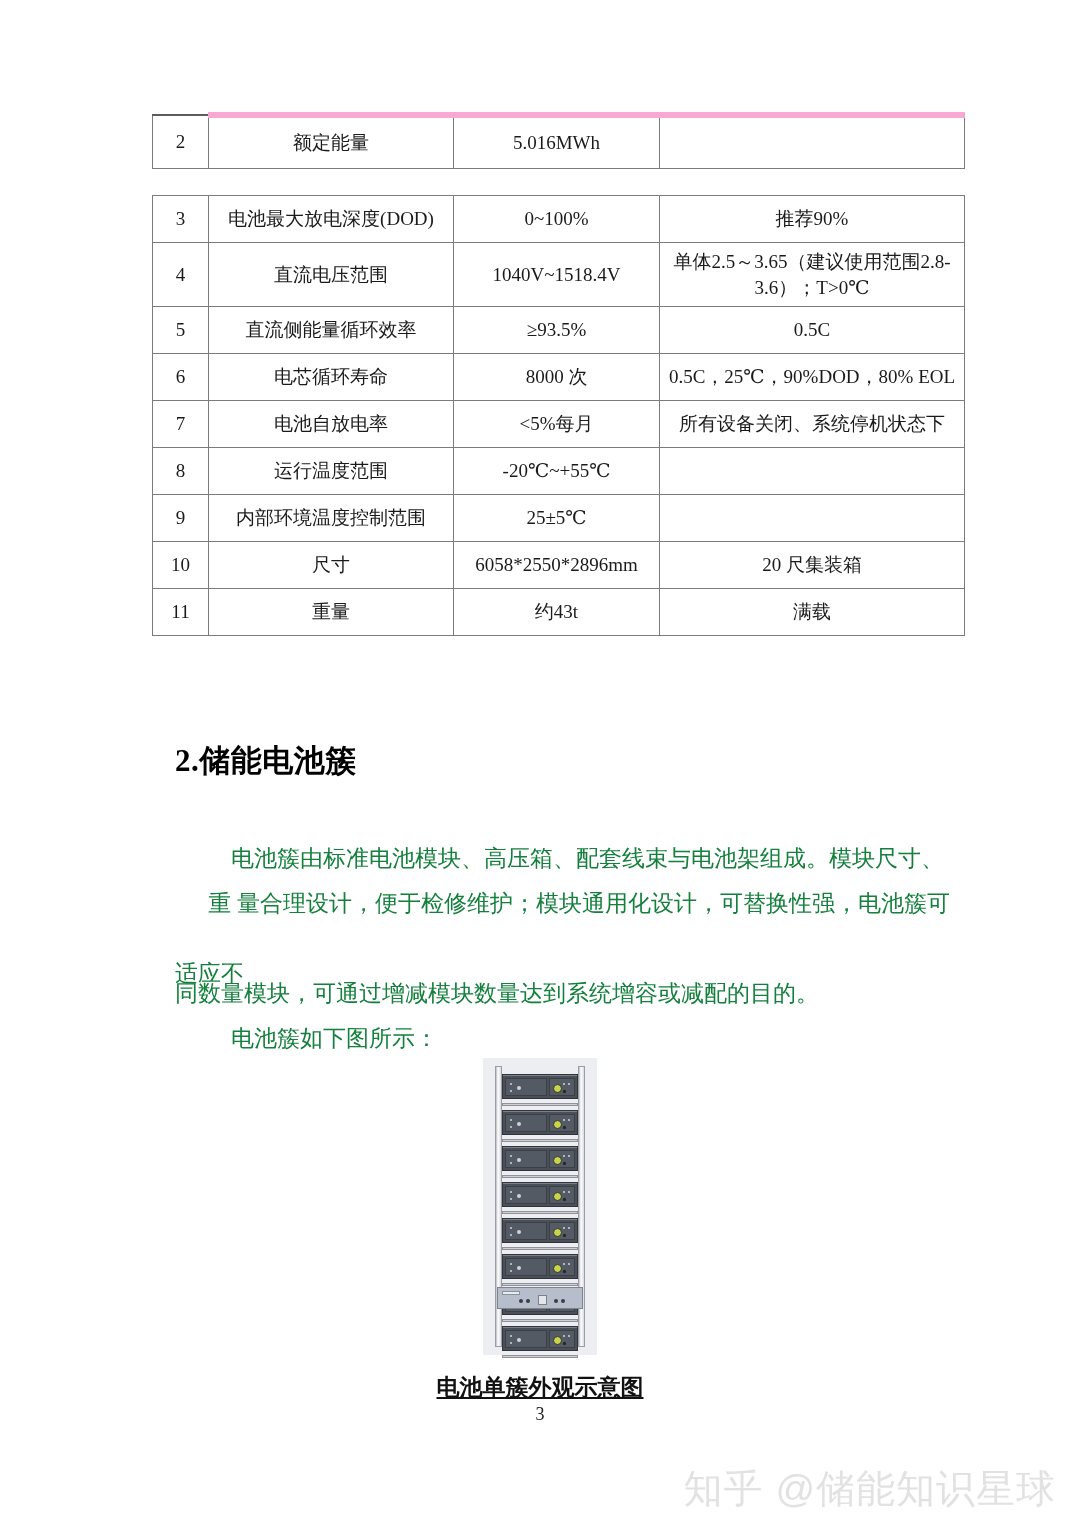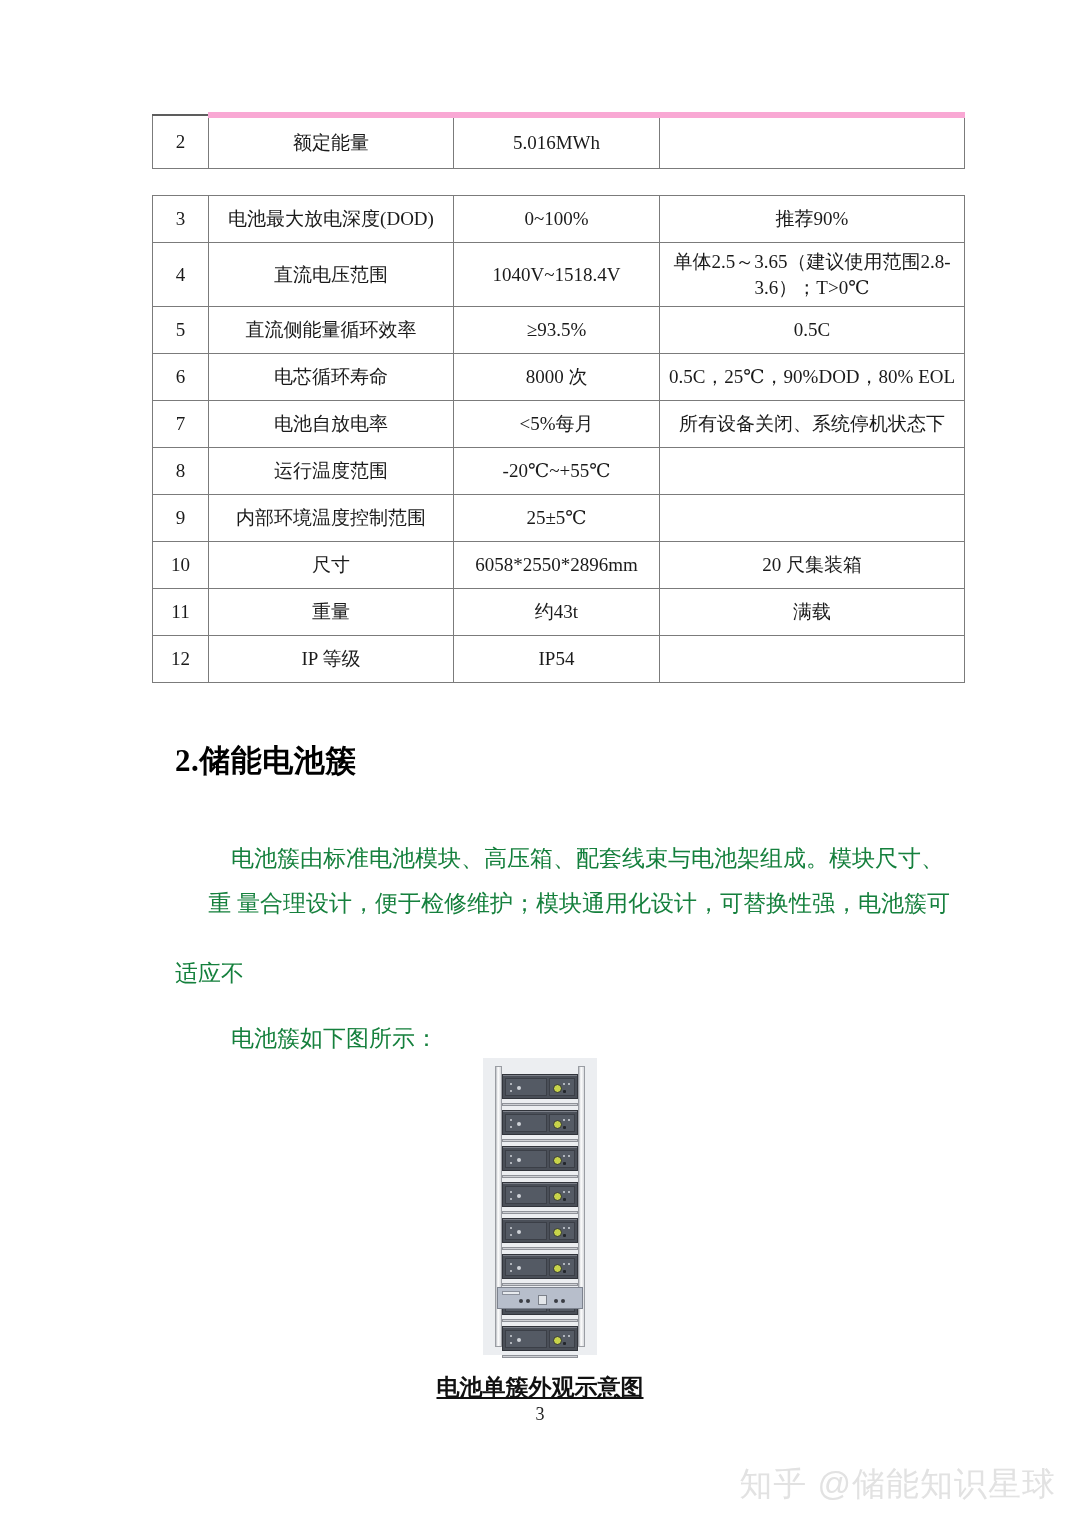--- a/index.html
+++ b/index.html
@@ -239,21 +239,21 @@
     font-size: 18px;
     font-family: "Liberation Serif", "DejaVu Serif", serif;
     color: #222;
   }
 
   
   .watermark {
     position: absolute;
     right: 24px;
     top: 1462px;
-    font-size: 33px;
+    font-size: 39px;
     color: #e2e2e2;
     font-family: "Liberation Sans", "DejaVu Sans", sans-serif;
     letter-spacing: 1px;
     white-space: nowrap;
   }
 </style>
 </head>
 <body>
 
 <div class="page">
@@ -330,34 +330,29 @@
         <td>尺寸</td>
         <td>6058*2550*2896mm</td>
         <td>20 尺集装箱</td>
       </tr>
       <tr>
         <td>11</td>
         <td>重量</td>
         <td>约43t</td>
         <td>满载</td>
       </tr>
-      <tr>
-        <td>12</td>
-        <td>IP 等级</td>
-        <td>IP54</td>
-        <td></td>
-      </tr>
     </tbody>
   </table>
 
   <div class="section-heading">2.储能电池簇</div>
 
   <div class="body-text" id="para-line-1">电池簇由标准电池模块、高压箱、配套线束与电池架组成。模块尺寸、</div>
   <div class="body-text" id="para-line-2">重 量合理设计，便于检修维护；模块通用化设计，可替换性强，电池簇可</div>
   <div class="body-text" id="para-line-3">适应不</div>
+  <div class="body-text" id="para-line-4">同数量模块，可通过增减模块数量达到系统增容或减配的目的。</div>
   <div class="body-text" id="para-line-5">电池簇如下图所示：</div>
 
   <div class="figure">
     <div class="rack-rail rail-left"></div>
     <div class="rack-rail rail-right"></div>
 
     <div class="modules">
       <div class="module">
         <div class="module-left">
           <span class="dot d1"></span>

